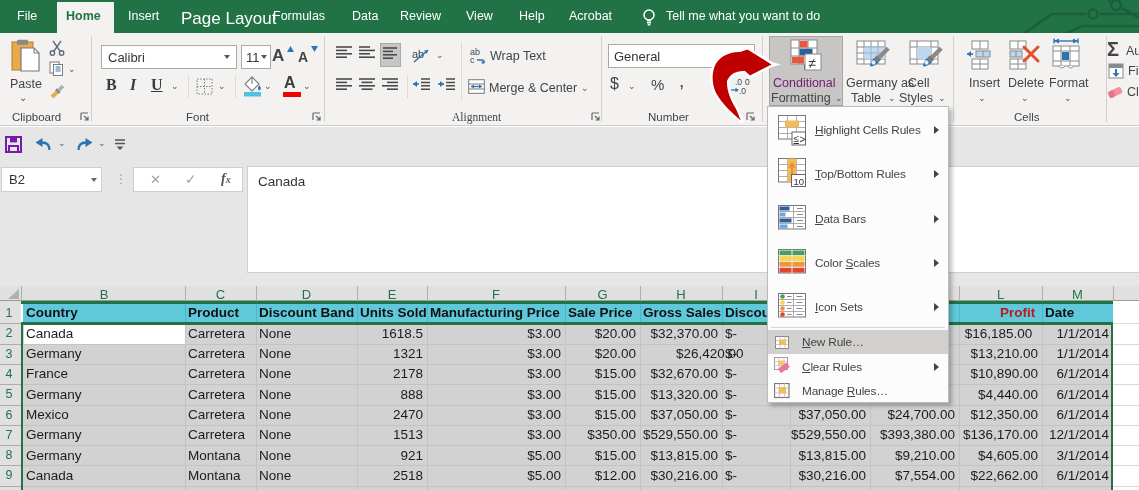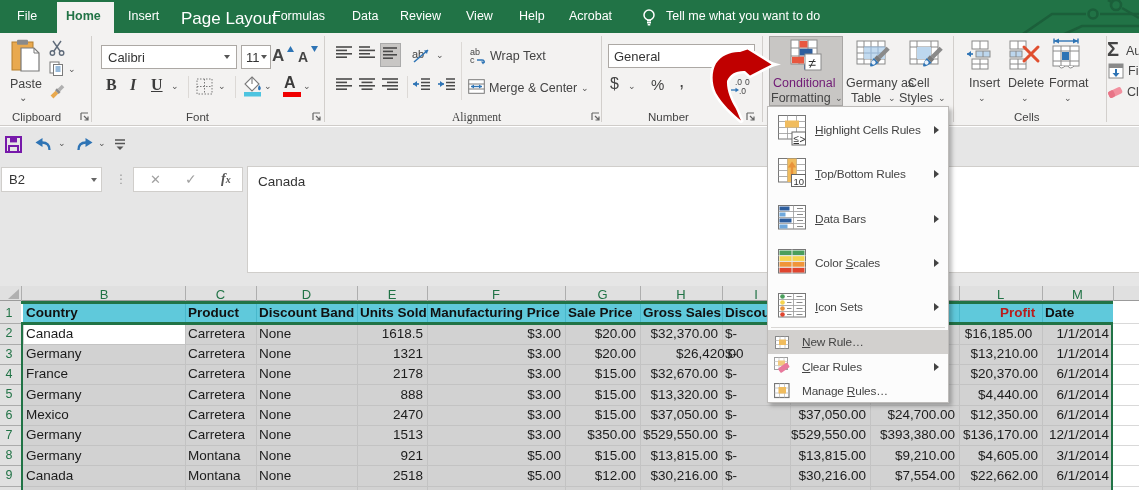--- a/index.html
+++ b/index.html
@@ -515,21 +515,21 @@
 <div class="cell" style="left:959px;top:344.1px;width:79px;text-align:right;">$13,210.00</div>
 <div class="cell" style="left:1042px;top:344.1px;width:67px;text-align:right;">1/1/2014</div>
 <div class="cell" style="left:26px;top:364.4px;">France</div>
 <div class="cell" style="left:188px;top:364.4px;">Carretera</div>
 <div class="cell" style="left:259px;top:364.4px;">None</div>
 <div class="cell" style="left:357px;top:364.4px;width:66px;text-align:right;">2178</div>
 <div class="cell" style="left:427px;top:364.4px;width:134px;text-align:right;">$3.00</div>
 <div class="cell" style="left:565px;top:364.4px;width:71px;text-align:right;">$15.00</div>
 <div class="cell" style="left:640px;top:364.4px;width:78px;text-align:right;">$32,670.00</div>
 <div class="cell" style="left:725px;top:364.4px;">$-</div>
-<div class="cell" style="left:959px;top:364.4px;width:79px;text-align:right;">$20,370.00</div>
+<div class="cell" style="left:959px;top:364.4px;width:79px;text-align:right;">$10,890.00</div>
 <div class="cell" style="left:1042px;top:364.4px;width:67px;text-align:right;">6/1/2014</div>
 <div class="cell" style="left:26px;top:384.7px;">Germany</div>
 <div class="cell" style="left:188px;top:384.7px;">Carretera</div>
 <div class="cell" style="left:259px;top:384.7px;">None</div>
 <div class="cell" style="left:357px;top:384.7px;width:66px;text-align:right;">888</div>
 <div class="cell" style="left:427px;top:384.7px;width:134px;text-align:right;">$3.00</div>
 <div class="cell" style="left:565px;top:384.7px;width:71px;text-align:right;">$15.00</div>
 <div class="cell" style="left:640px;top:384.7px;width:78px;text-align:right;">$13,320.00</div>
 <div class="cell" style="left:725px;top:384.7px;">$-</div>
 <div class="cell" style="left:959px;top:384.7px;width:79px;text-align:right;">$4,440.00</div>

